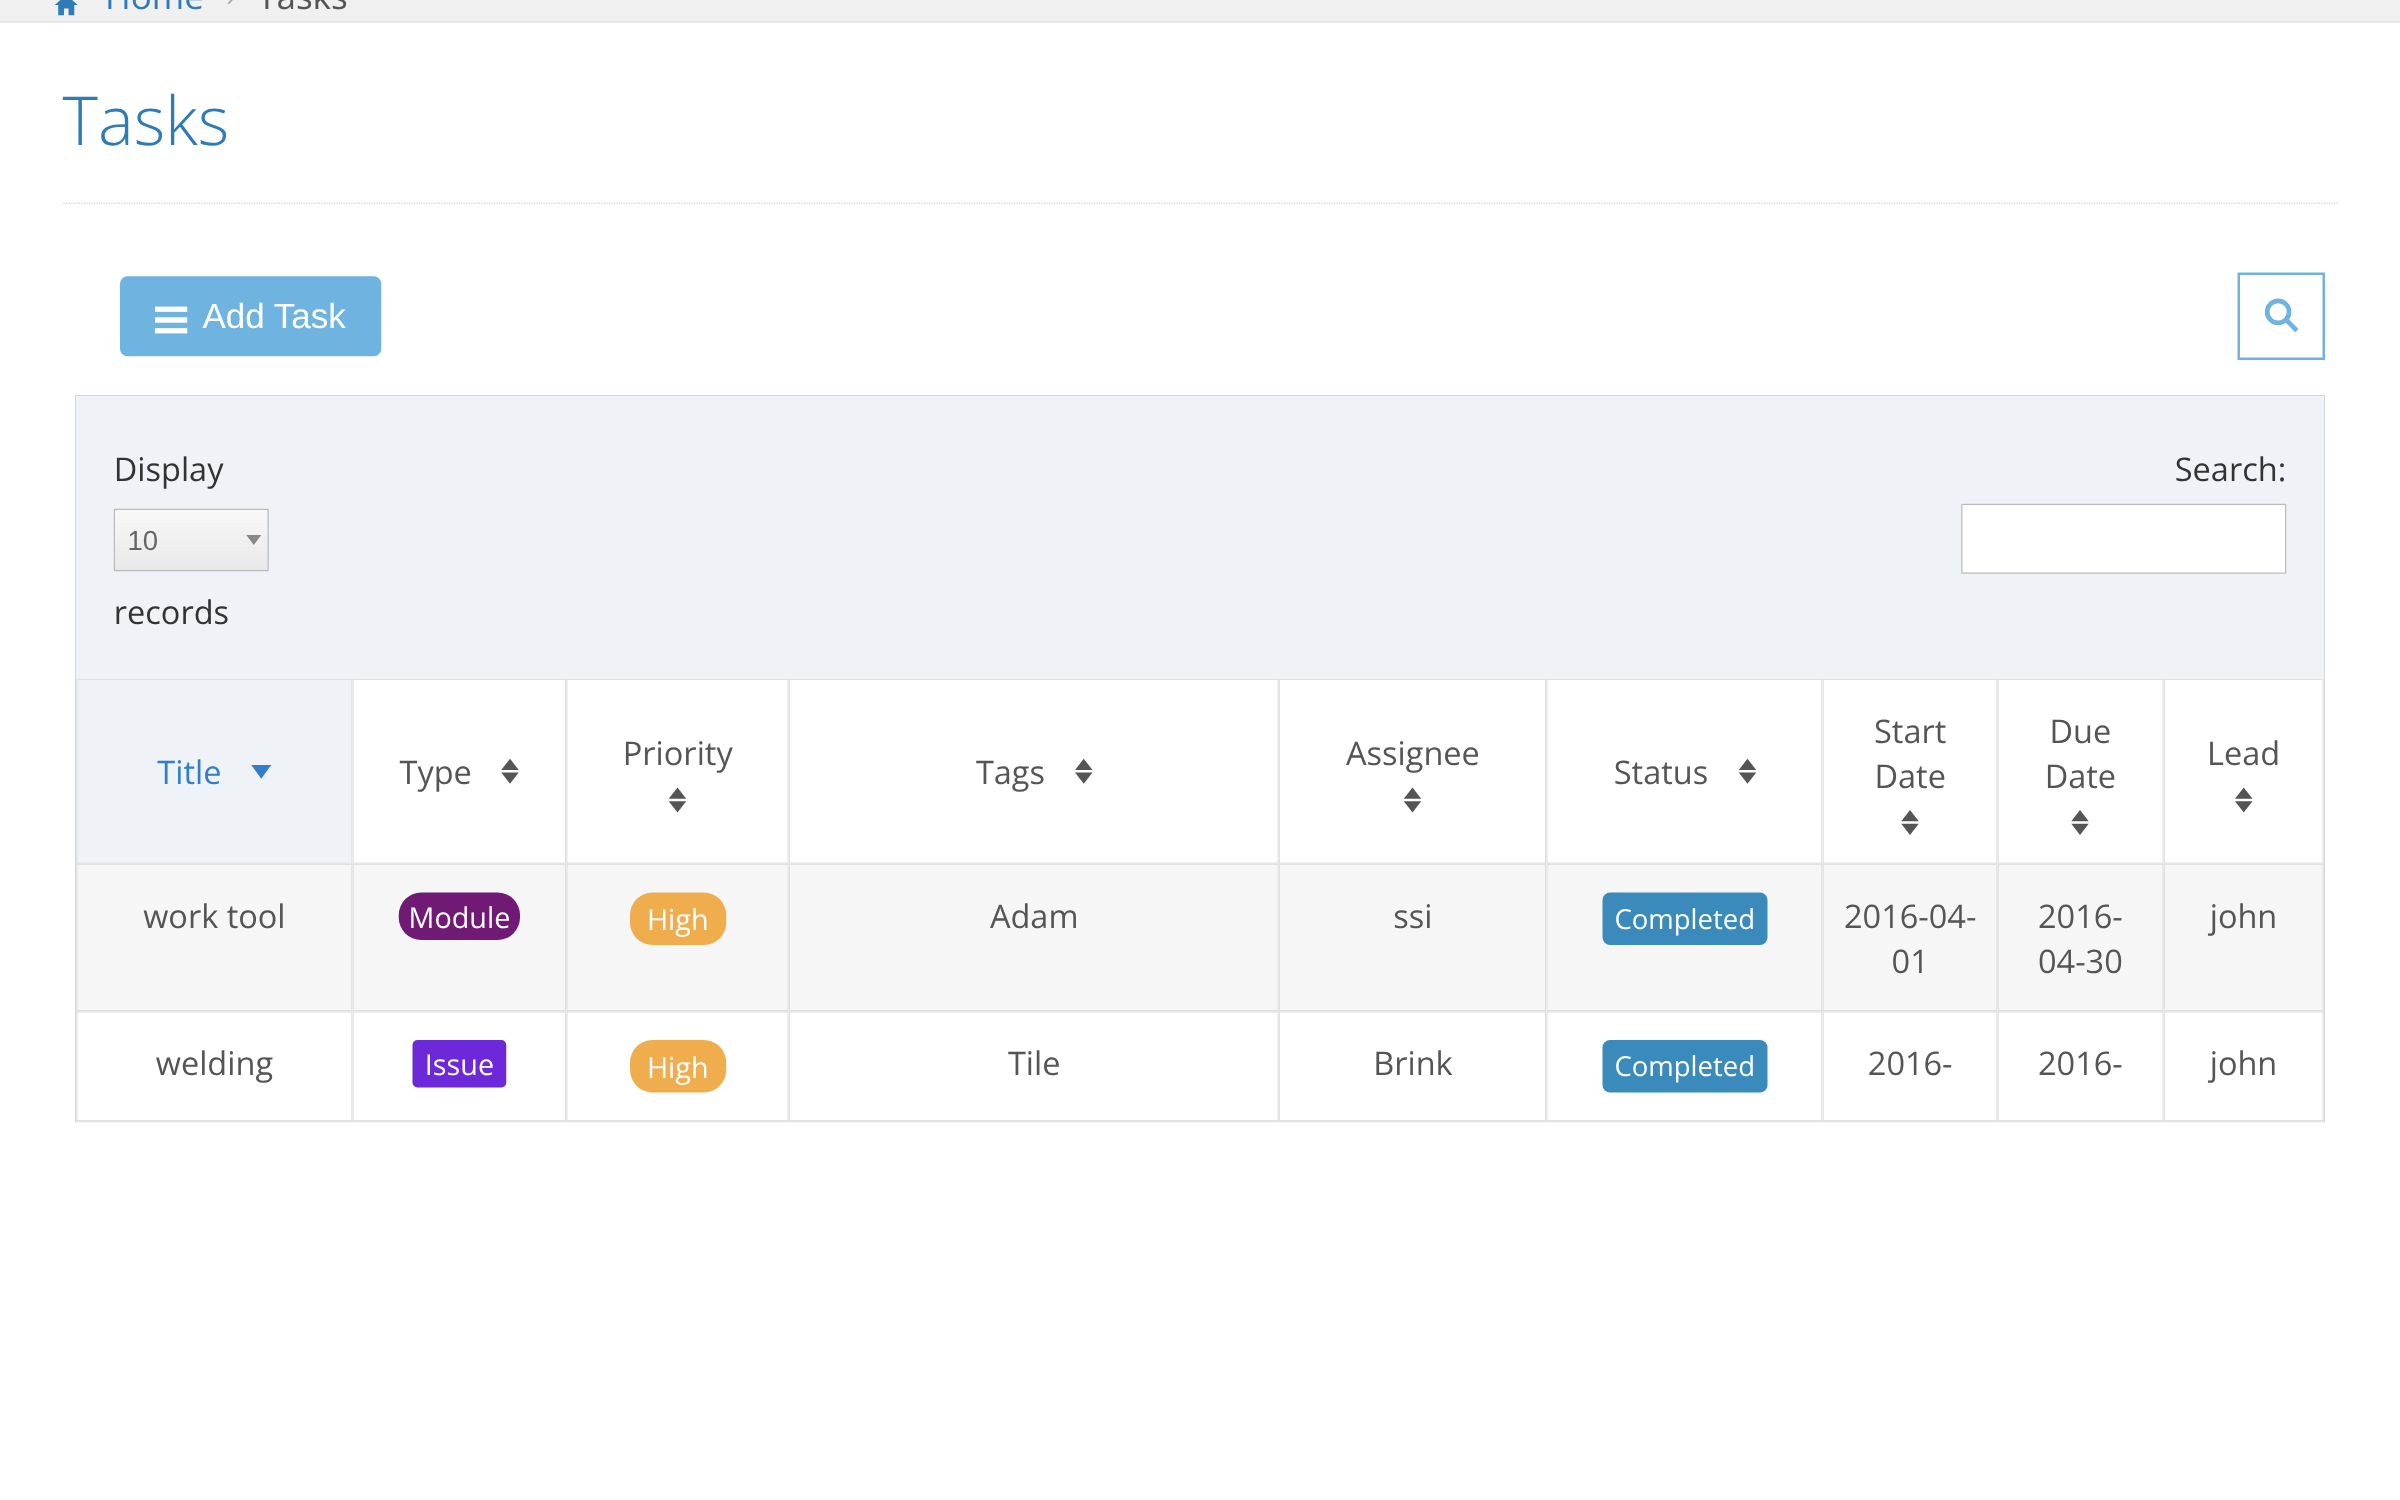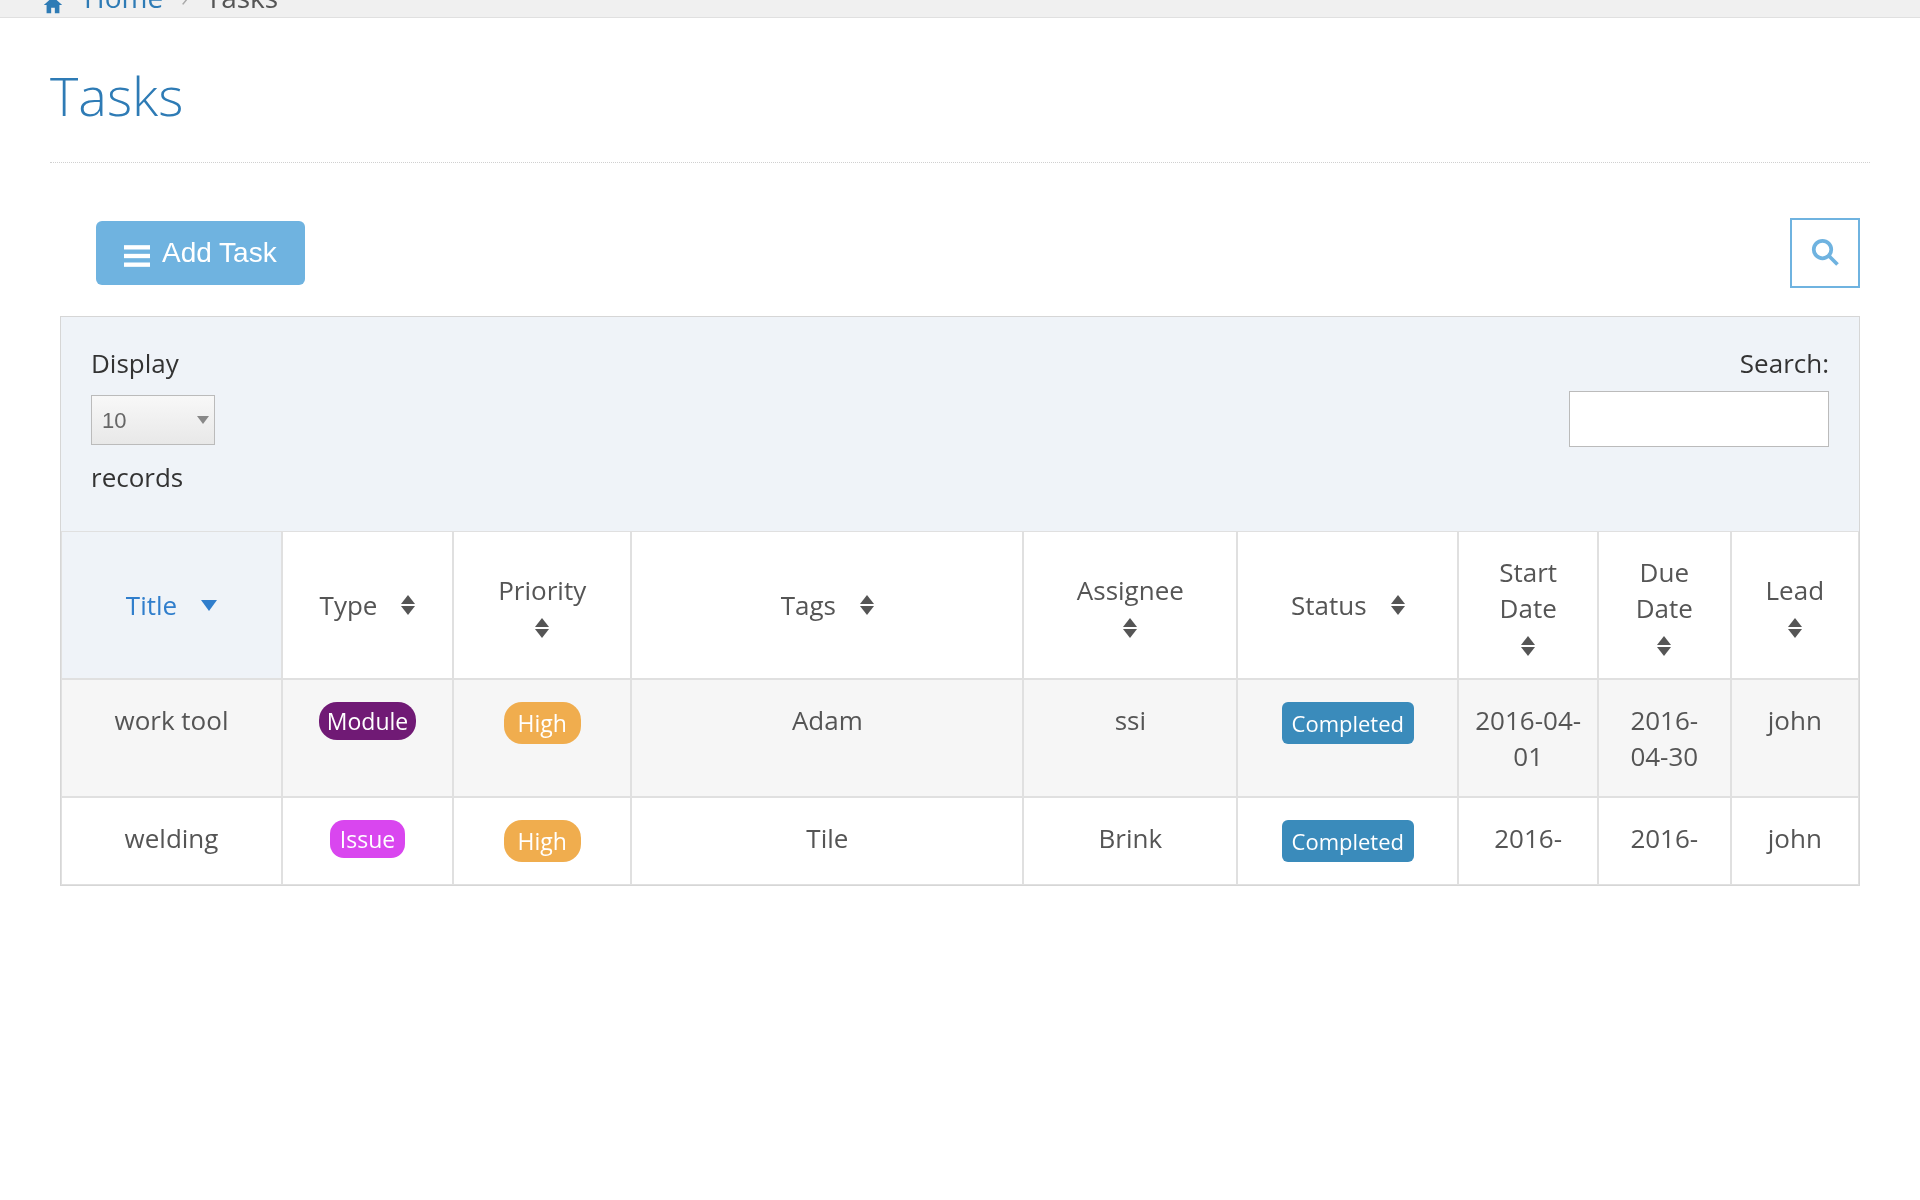--- a/index.html
+++ b/index.html
@@ -100,21 +100,21 @@
   }
   .search-toggle svg { width: 30px; height: 30px; }
 
   
   .panel {
     border: 1px solid #d6d6d6;
     margin: 0 10px;
   }
   .panel-controls {
     background: #eff3f8;
-    padding: 28px 30px 36px 30px;
+    padding: 40px 30px 36px 30px;
     display: flex;
     justify-content: space-between;
     align-items: flex-start;
     font-size: 26px;
     color: #333;
   }
   .length-control { display: flex; flex-direction: column; gap: 10px; }
   .length-select {
     width: 124px; height: 50px;
     border: 1px solid #bbb;
@@ -219,21 +219,21 @@
 
   .badge {
     display: inline-block;
     color: #fff;
     border-radius: 18px;
     padding: 5px 14px;
     font-size: 23px;
     font-weight: 400;
   }
   .badge.module    { background: #701a75; border-radius: 18px; padding: 3px 8px; }
-  .badge.issue     { background: #d946ef; border-radius: 14px; padding: 3px 10px; }
+  .badge.issue     { background: #6d28d9; border-radius: 4px; padding: 3px 10px; }
   .badge.high      { background: #f0ad4e; }
   .badge.completed { background: #3a8bbb; border-radius: 6px; padding: 6px 10px; font-size: 22px; }
 </style>
 </head>
 <body>
 
 <div class="topbar">
   <div class="breadcrumb">
     <span class="home-icon">
       <svg viewBox="0 0 24 24" fill="#2e7bb5">

